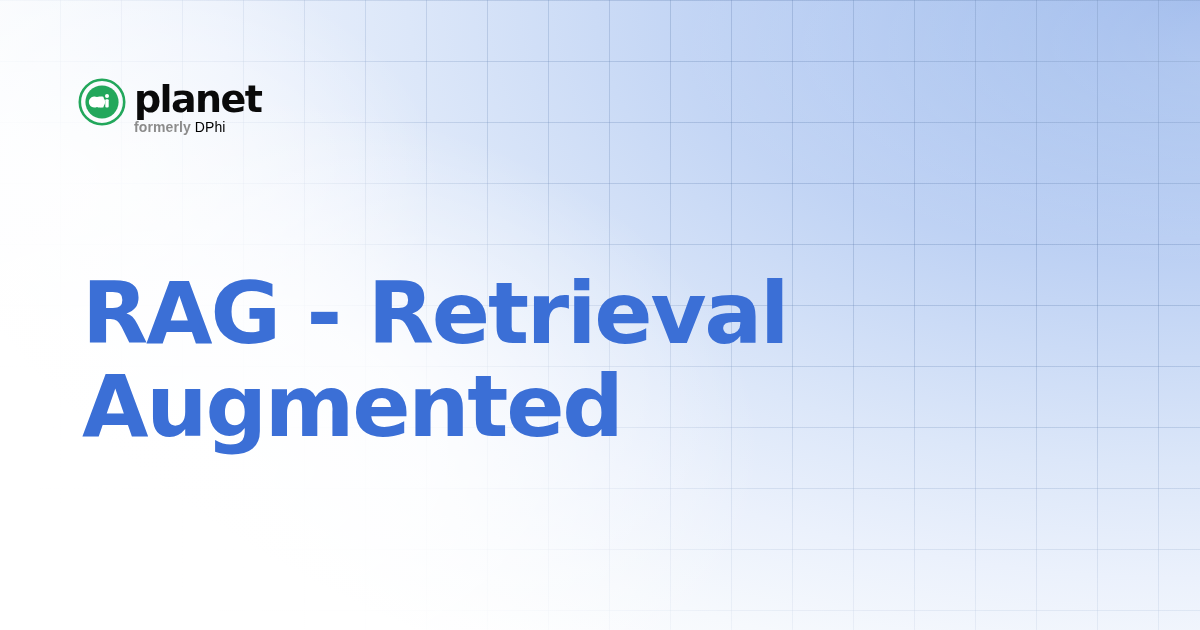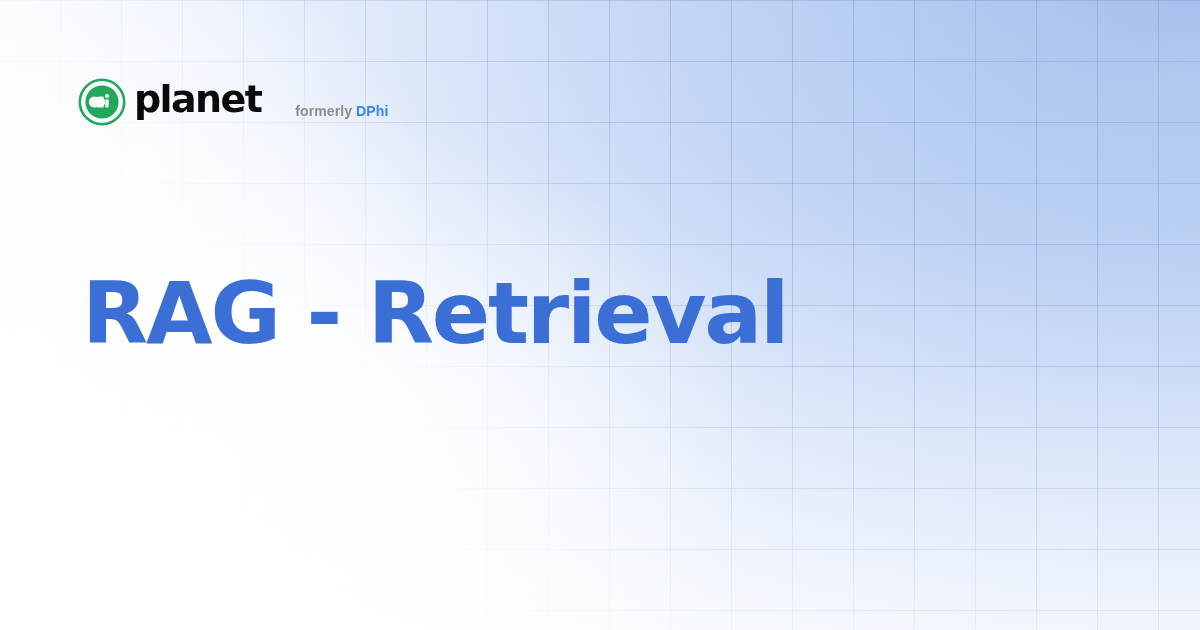--- a/index.html
+++ b/index.html
@@ -94,42 +94,41 @@
   }
   .logo-mark {
     width: 48px;
     height: 48px;
     flex: 0 0 48px;
     display: block;
   }
   .logo-words {
     margin-left: 8px;
     display: flex;
-    flex-direction: row;
-    align-items: flex-end;
-    gap: 34px;
+    flex-direction: column;
+    align-items: flex-start;
   }
   .logo-wordmark {
     font-family: "DejaVu Sans", sans-serif;
     font-weight: 700;
     font-size: 38px;
     line-height: 42px;
     letter-spacing: -1.6px;
     color: #0a0a0a;
   }
   .logo-tagline {
     margin-top: -1px;
     font-family: "Liberation Sans", sans-serif;
     font-size: 14px;
     line-height: 17px;
     letter-spacing: 0.1px;
     white-space: nowrap;
   }
   .tag-former { color: #8c8c8c; font-weight: 700; }
-  .tag-brand  { color: #3b82f6; font-weight: 700; }
+  .tag-brand  { color: #000000; font-weight: 400; }
 
   
   .headline {
     position: absolute;
     left: 82px;
     top: 255px;
     z-index: 4;
     color: #3b6fd6;
     font-family: "DejaVu Sans", "Liberation Sans", sans-serif;
     font-weight: 700;
@@ -165,15 +164,16 @@
       <div class="logo-wordmark">planet</div>
       <div class="logo-tagline">
         <span class="tag-former">formerly</span>
         <span class="tag-brand">DPhi</span>
       </div>
     </div>
   </div>
 
   <h1 class="headline">
     <span class="headline-line">RAG - Retrieval</span>
+    <span class="headline-line">Augmented</span>
   </h1>
 
 </div>
 
 </body></html>

